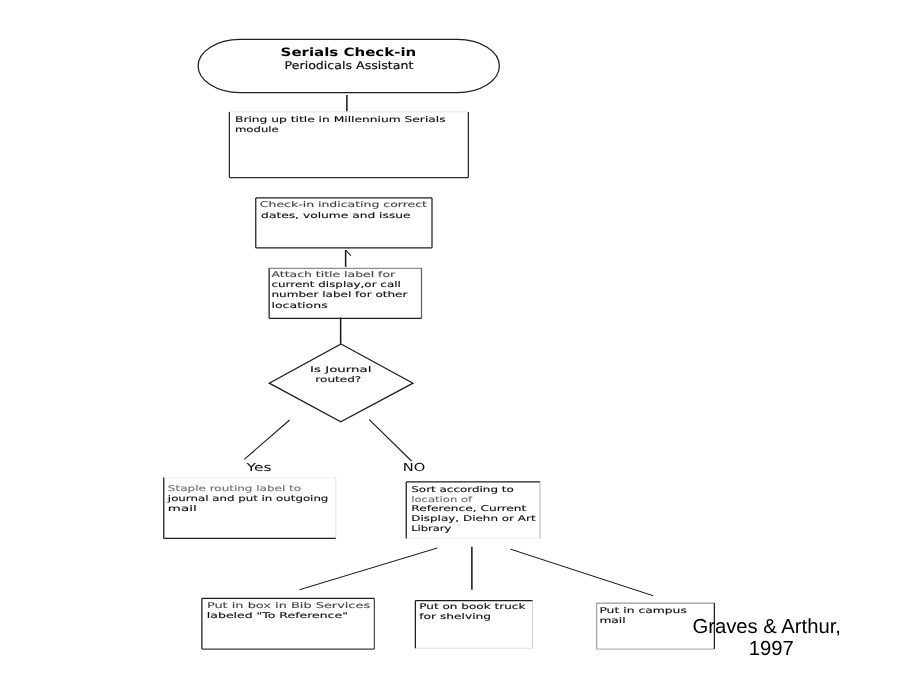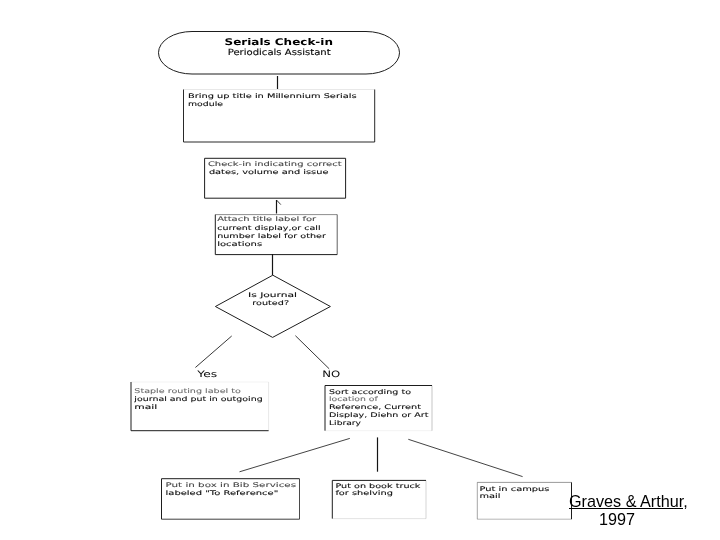--- a/index.html
+++ b/index.html
@@ -194,16 +194,16 @@
         <text class="ntext" x="335.4" y="495.2" textLength="57.5" lengthAdjust="spacingAndGlyphs">for shelving</text>
       </g>
 
       <g>
         <text class="ntext" x="479.5" y="490.6" textLength="70" lengthAdjust="spacingAndGlyphs">Put in campus</text>
         <text class="ntext" x="479.5" y="498.4" textLength="21" lengthAdjust="spacingAndGlyphs">mail</text>
       </g>
     </g>
   </svg>
 
-  <div class="credit" style="left:569px; top:493px;text-decoration:underline;">Graves &amp; Arthur,</div>
+  <div class="credit" style="left:554px; top:493px;">Graves &amp; Arthur,</div>
   <div class="credit" style="left:599px; top:511px;">1997</div>
 
 </div>
 
 </body></html>

